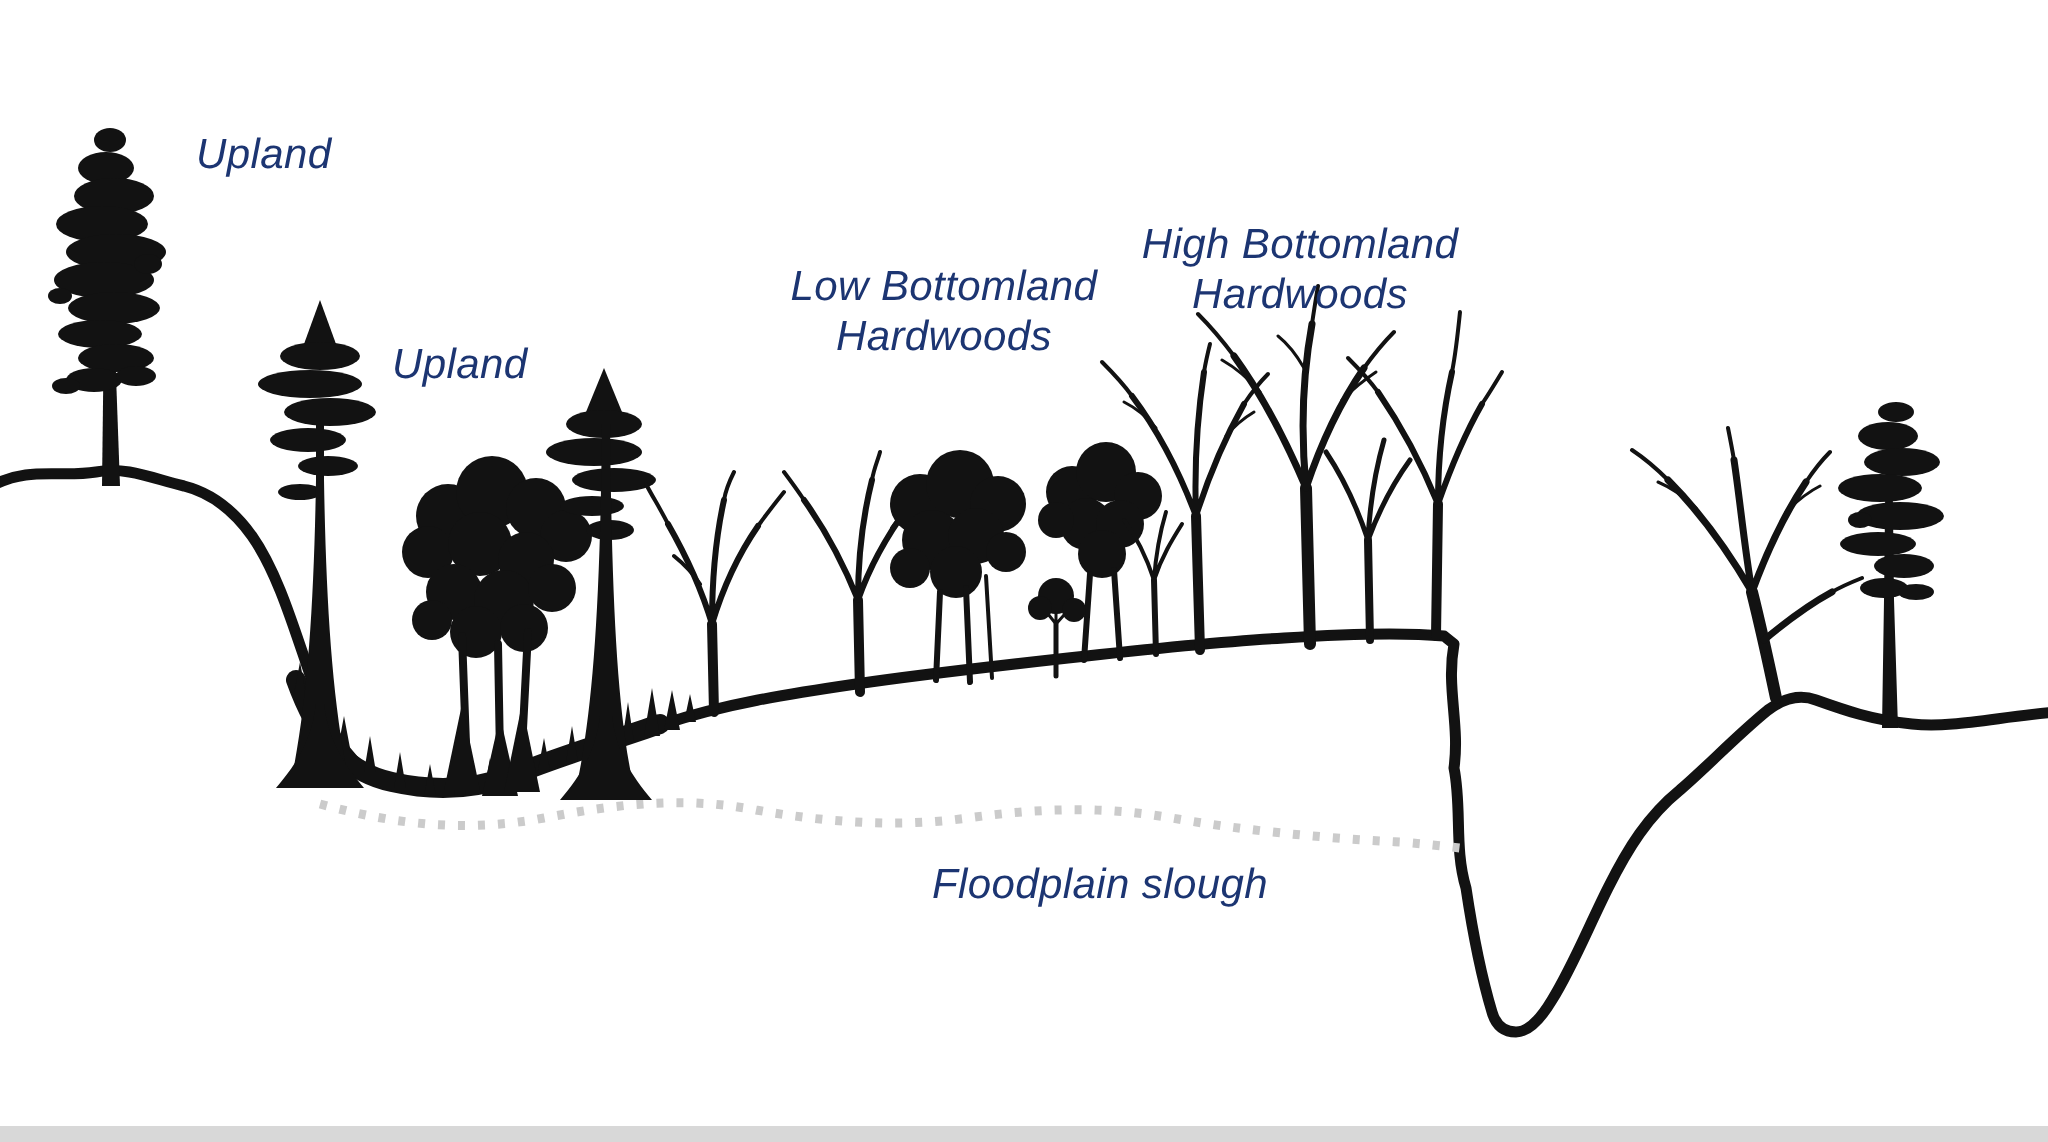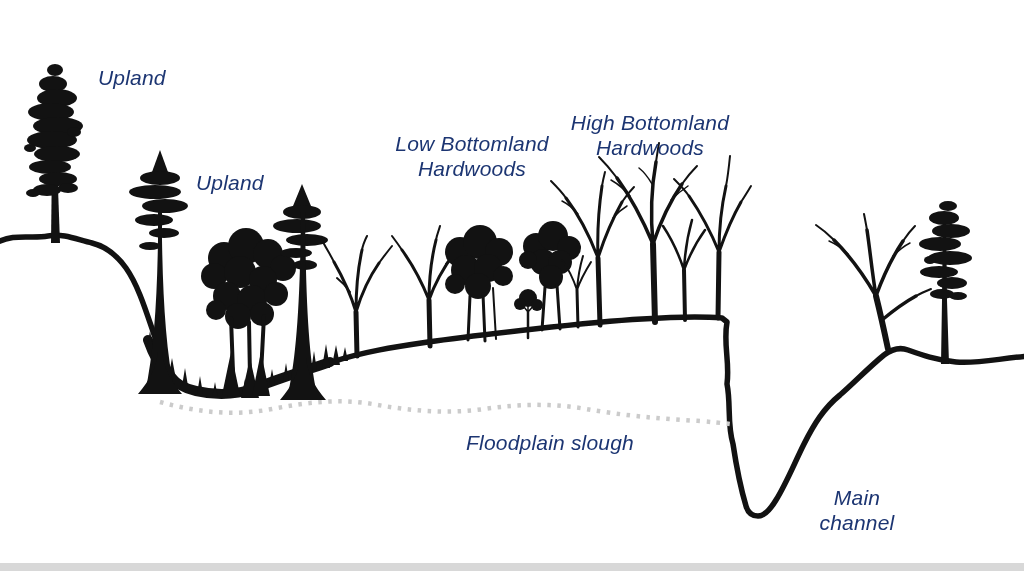--- a/index.html
+++ b/index.html
@@ -191,17 +191,15 @@
   <div class="zone-label" style="left:196px;top:170px;">Upland</div>
 
   <div class="zone-label centered" style="left:342px;top:131px;width:260px;">Low Bottomland
 Hardwoods</div>
 
   <div class="zone-label centered" style="left:520px;top:110px;width:260px;">High Bottomland
 Hardwoods</div>
 
   <div class="zone-label centered" style="left:420px;top:430px;width:260px;">Floodplain slough</div>
 
-  <div class="zone-label centered" style="left:777px;top:485px;width:160px;">Main
-channel</div>
 
   <div class="bottom-bar"></div>
 </div>
 
 </body></html>

